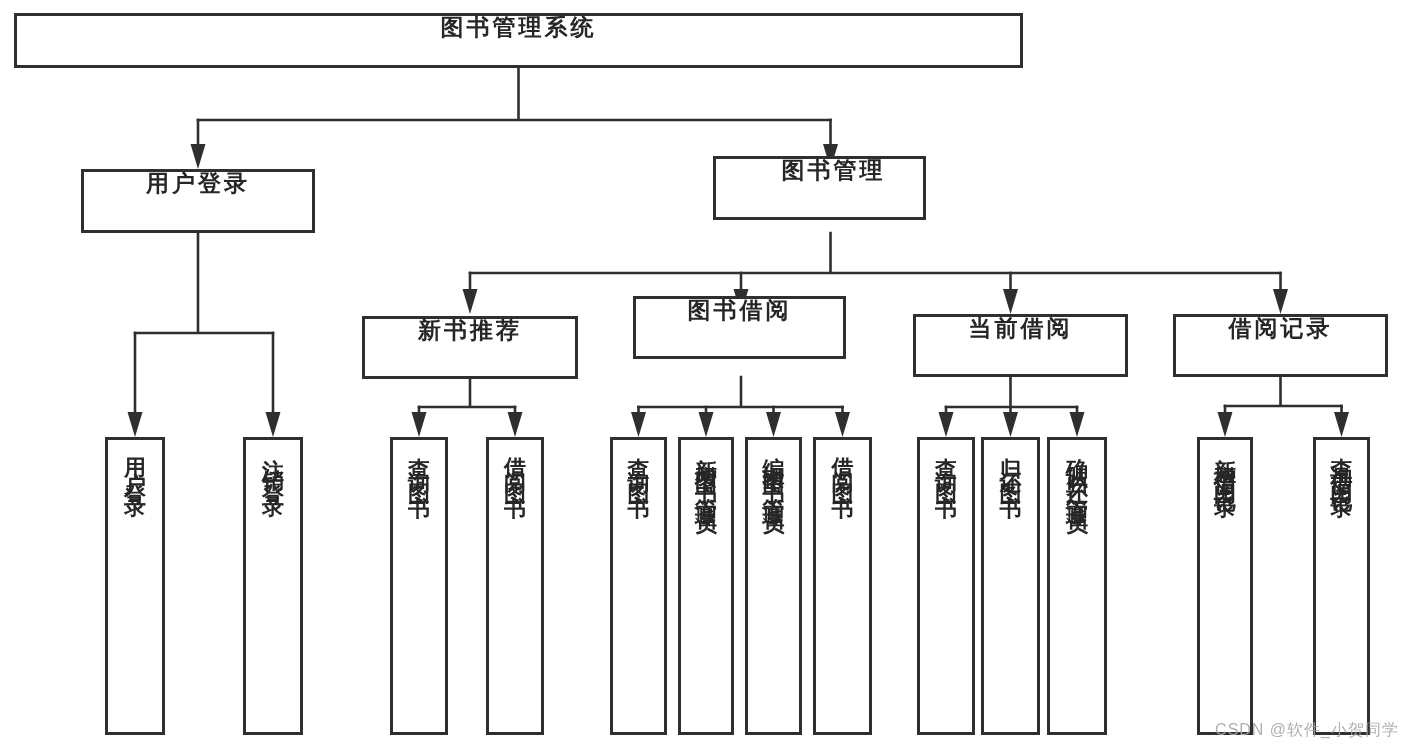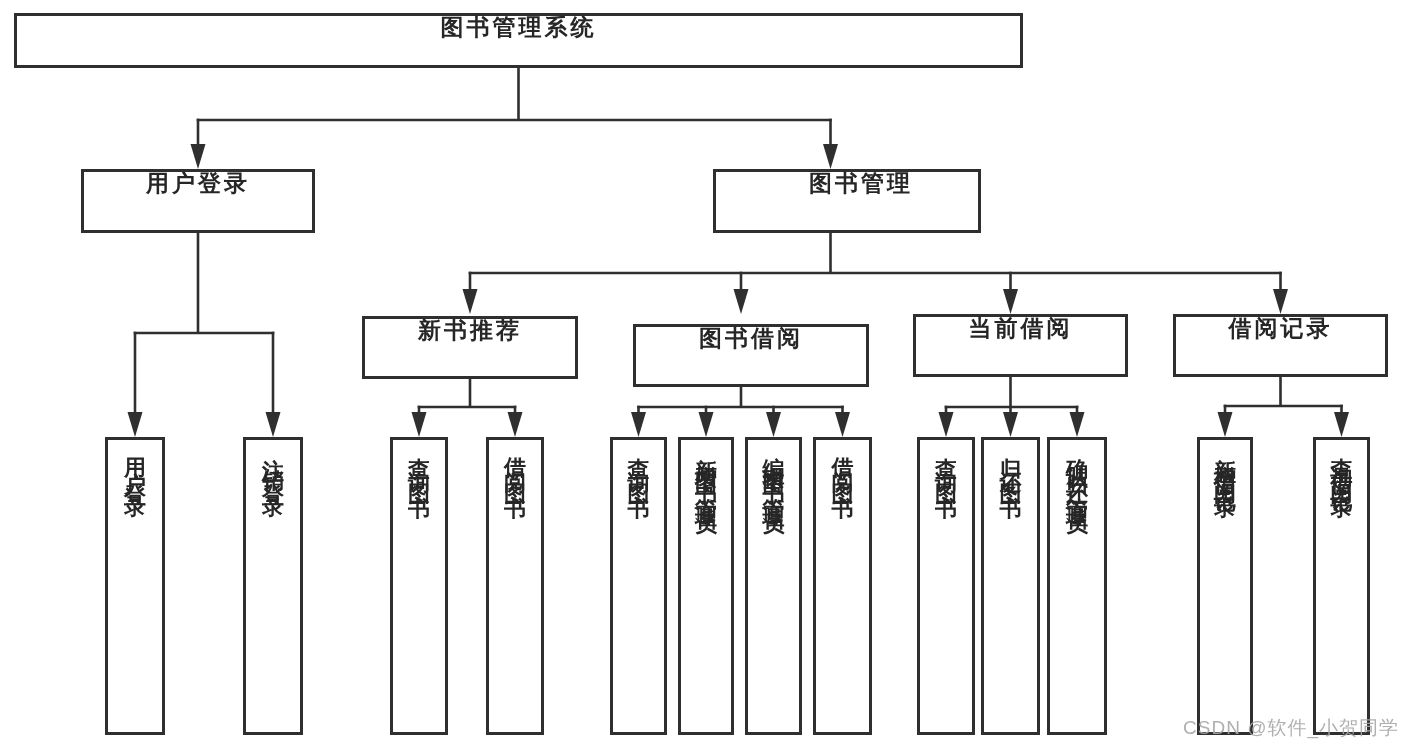--- a/index.html
+++ b/index.html
@@ -38,21 +38,21 @@
     text-orientation: mixed;
     font-size: 22px;
     letter-spacing: 8px;
     white-space: normal;
     line-height: 1;
   }
   #watermark {
     position: absolute;
     right: 6px;
     bottom: 6px;
-    font-size: 19px;
+    font-size: 16px;
     letter-spacing: 1px;
     color: rgba(168, 168, 168, 0.92);
     white-space: nowrap;
     z-index: 10;
   }
 </style>
 </head>
 <body>
 
 <div id="canvas">
@@ -109,33 +109,33 @@
       </div>
       <div class="node" style="left: 81px; top: 169px; width: 234px; height: 64px;">
         <span class="lbl">用户登录</span>
       </div>
       <div class="node vert" style="left: 105px; top: 437px; width: 60px; height: 298px;">
         <span class="lbl" style="letter-spacing: 13px;">用户登录</span>
       </div>
       <div class="node vert" style="left: 243px; top: 437px; width: 60px; height: 298px;">
         <span class="lbl" style="letter-spacing: 13px;">注销登录</span>
       </div>
-      <div class="node" style="left: 713px; top: 169px; width: 268px; height: 64px; padding-left: 28px;">
+      <div class="node" style="left: 713px; top: 156px; width: 213px; height: 64px; padding-left: 28px;">
         <span class="lbl">图书管理</span>
       </div>
       <div class="node" style="left: 362px; top: 316px; width: 216px; height: 63px;">
         <span class="lbl">新书推荐</span>
       </div>
       <div class="node vert" style="left: 390px; top: 437px; width: 58px; height: 298px;">
         <span class="lbl" style="letter-spacing: 13px;">查询图书</span>
       </div>
       <div class="node vert" style="left: 486px; top: 437px; width: 58px; height: 298px;">
         <span class="lbl" style="letter-spacing: 13px;">借阅图书</span>
       </div>
-      <div class="node" style="left: 633px; top: 324px; width: 236px; height: 63px;">
+      <div class="node" style="left: 633px; top: 296px; width: 213px; height: 63px;">
         <span class="lbl">图书借阅</span>
       </div>
       <div class="node vert" style="left: 610px; top: 437px; width: 57px; height: 298px;">
         <span class="lbl" style="letter-spacing: 13px;">查询图书</span>
       </div>
       <div class="node vert" style="left: 678px; top: 437px; width: 56px; height: 298px;">
         <span class="lbl" style="letter-spacing: 8px;">新增图书（管理员）</span>
       </div>
       <div class="node vert" style="left: 745px; top: 437px; width: 57px; height: 298px;">
         <span class="lbl" style="letter-spacing: 8px;">编辑图书（管理员）</span>

